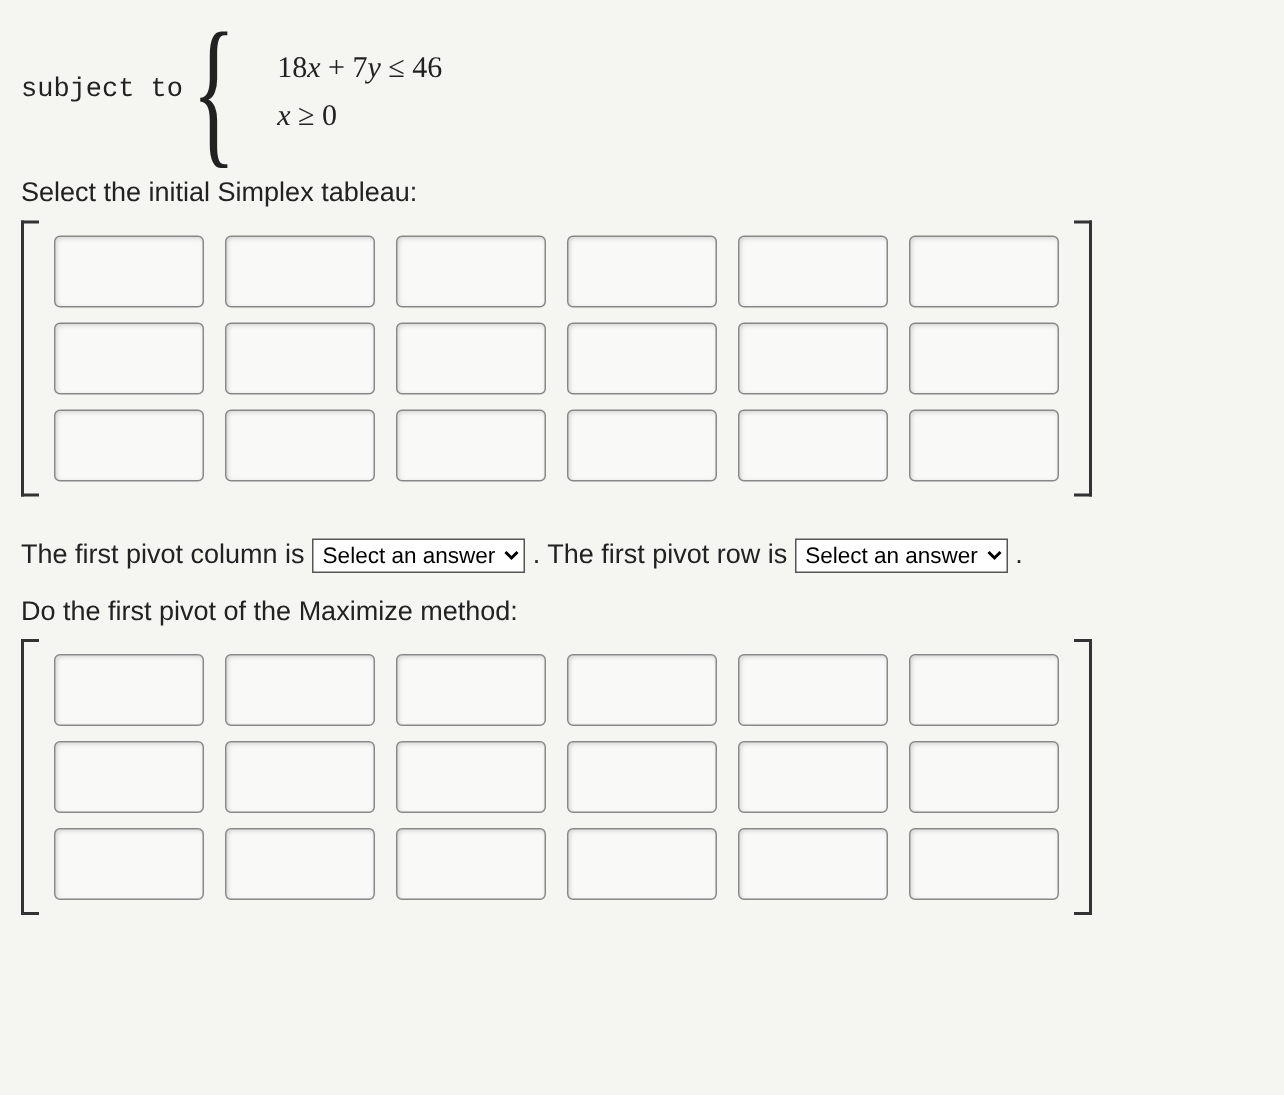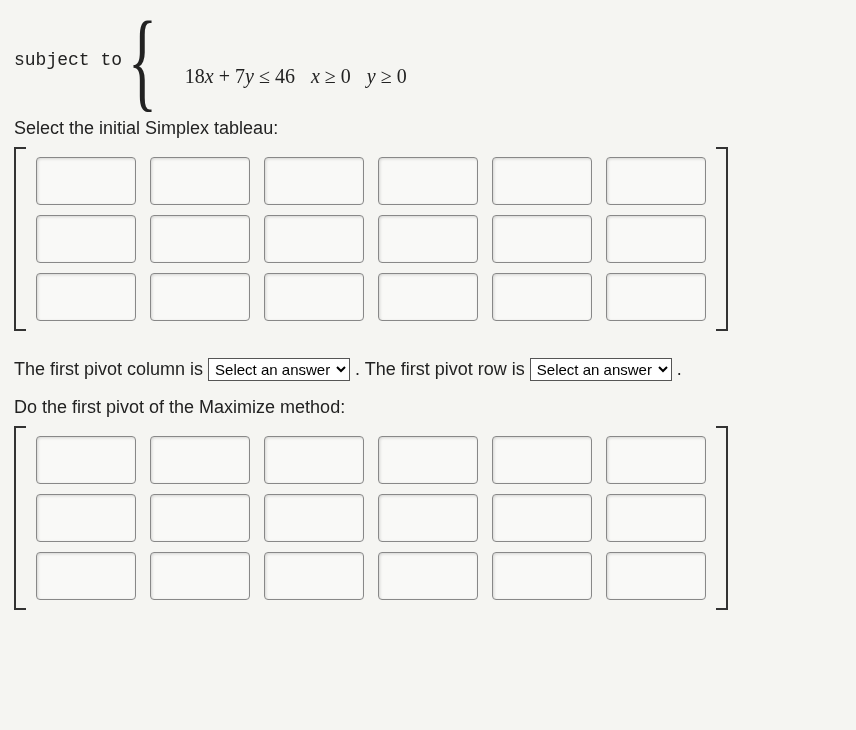--- a/index.html
+++ b/index.html
@@ -29,26 +29,25 @@
     font-size: 110px;
     line-height: 0.85;
     font-family: 'Times New Roman', serif;
     margin-right: 4px;
     align-self: center;
     transform: scaleX(0.55);
     transform-origin: left center;
   }
   .constraints {
     display: flex;
-    flex-direction: row;
+    flex-direction: column;
     justify-content: center;
-    gap: 16px;
+    gap: 4px;
     font-family: 'Times New Roman', serif;
     font-size: 20px;
-    margin-top: 48px;
   }
   .section-label { margin: 10px 0 8px 0; }
   .tableau-wrap {
     display: flex;
     align-items: stretch;
     margin: 6px 0 16px 0;
   }
   .tableau-bracket {
     width: 10px;
     border-top: 2px solid #333;
@@ -89,21 +88,20 @@
 <body>
 
 <div class="problem-text">
 
   <div class="brace-block">
     <span class="subject-to">subject to</span>
     <span class="brace">{</span>
     <div class="constraints">
       <div>18<span class="math-italic">x</span> + 7<span class="math-italic">y</span> ≤ 46</div>
       <div><span class="math-italic">x</span> ≥ 0</div>
-      <div><span class="math-italic">y</span> ≥ 0</div>
     </div>
   </div>
 </div>
 
 <div class="section-label">Select the initial Simplex tableau:</div>
 
 <div class="tableau-wrap">
   <div class="tableau-bracket left"></div>
   <div class="tableau" id="tableau1">
       <input type="text" class="cell-input" style="">

